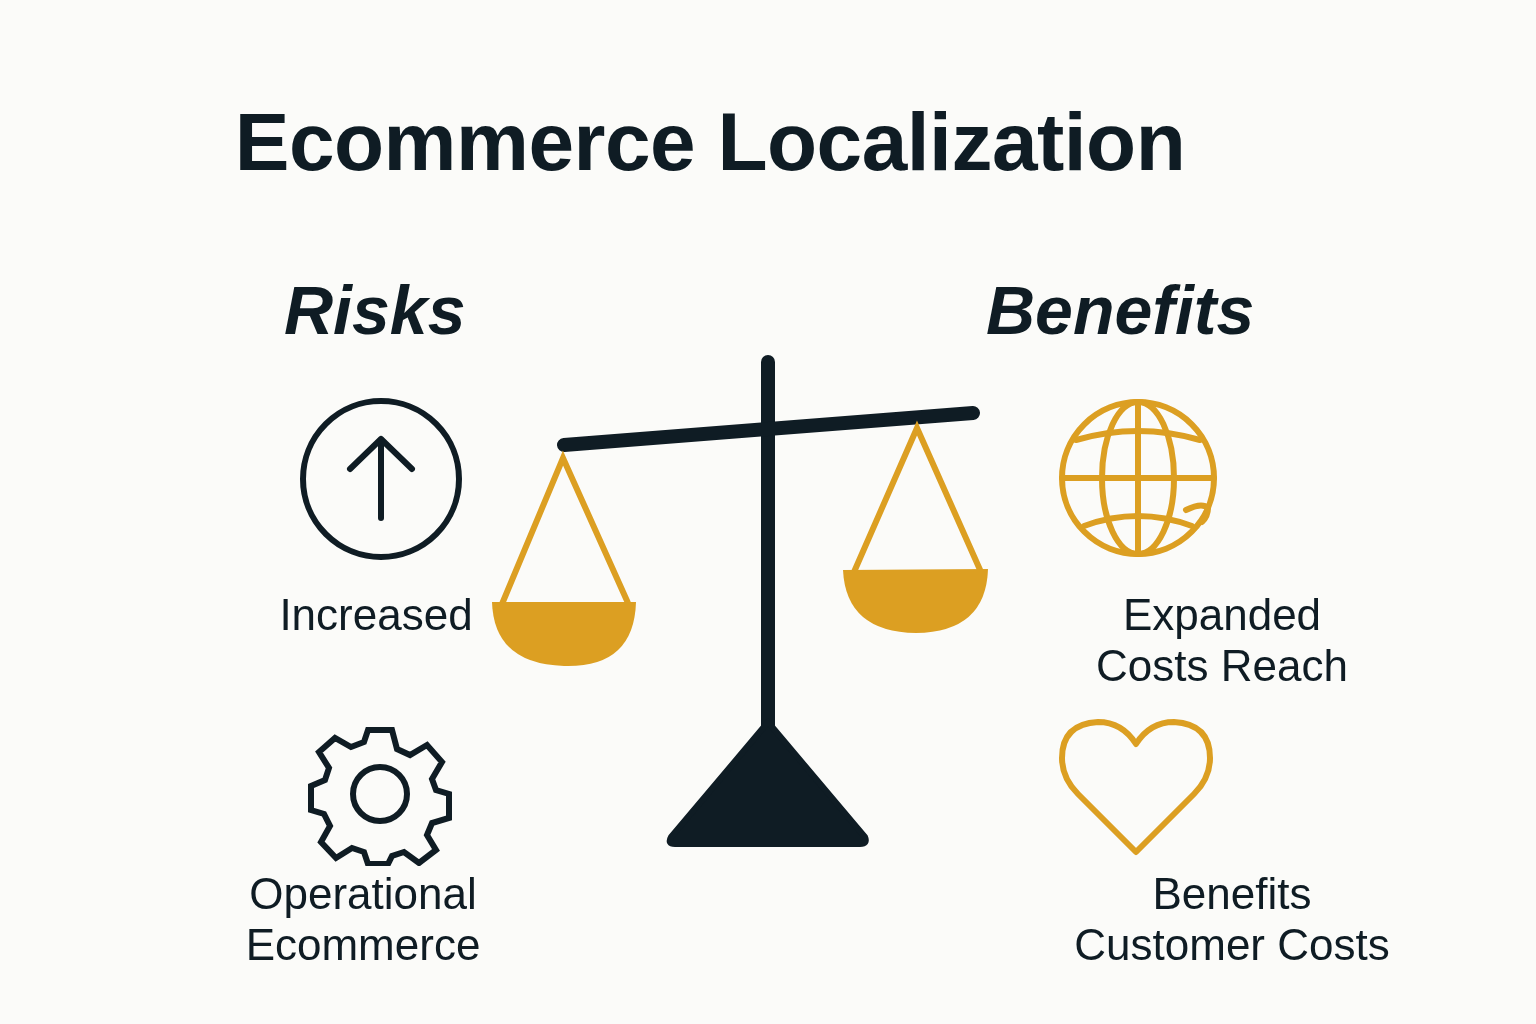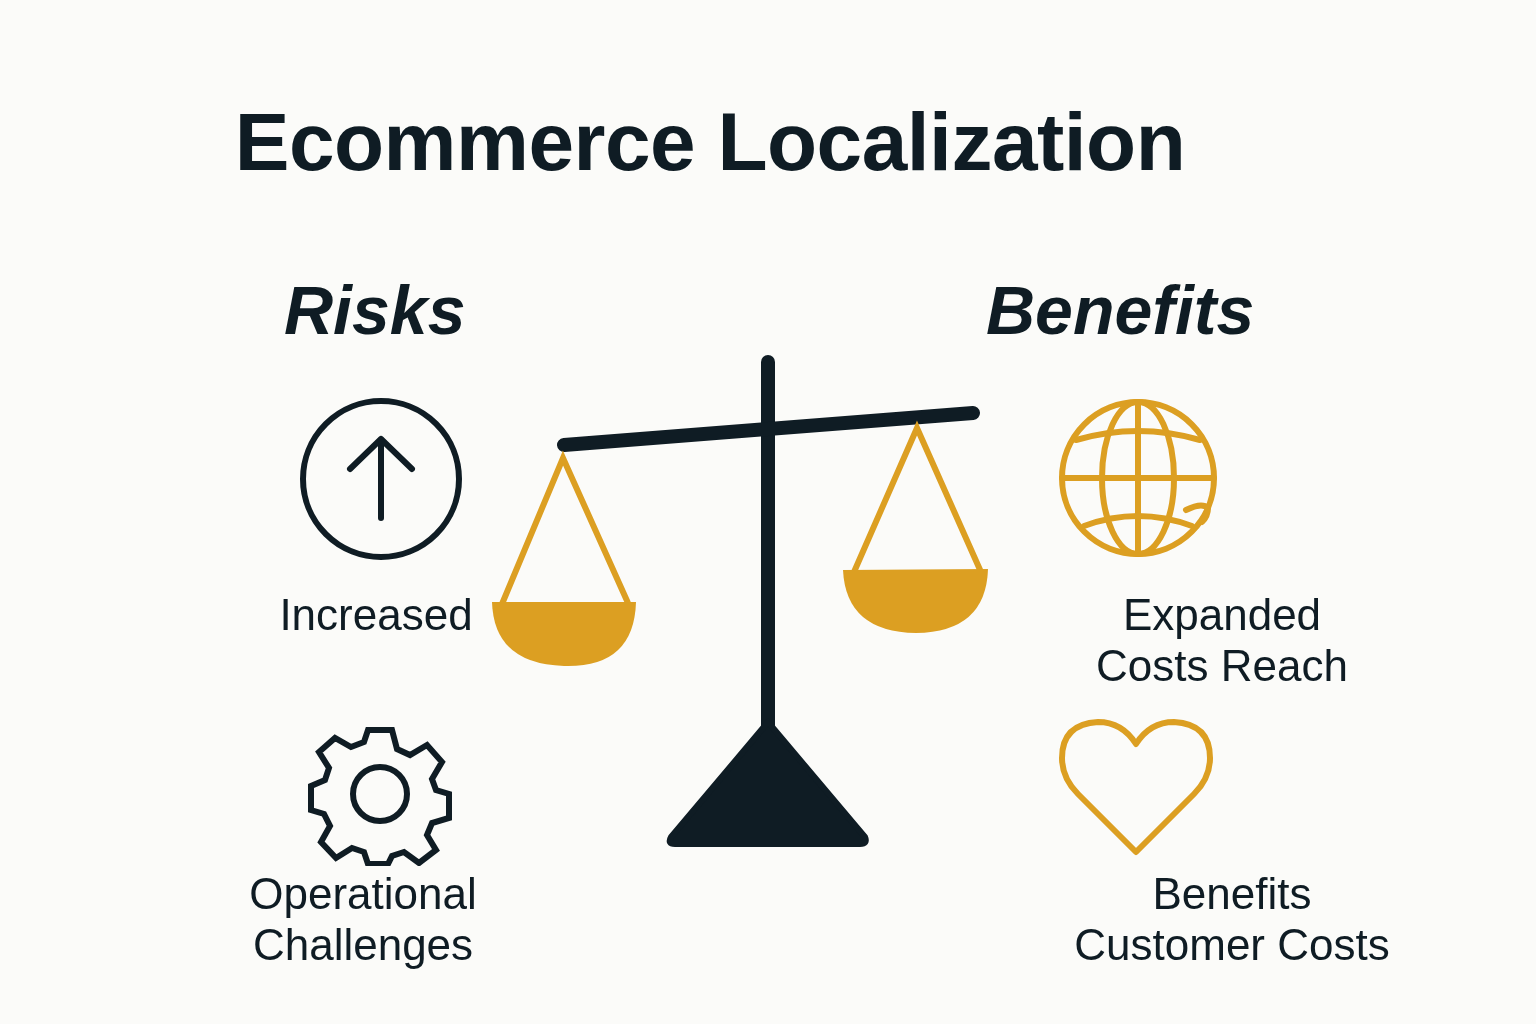--- a/index.html
+++ b/index.html
@@ -77,21 +77,21 @@
   </div>
 </div>
 
 <div>
   <svg class="icon" style="left:308px; top:722px;" width="144" height="144" viewBox="0 0 144 144">
     <path d="M60,8 L84,8 L89,27 L102,33 L119,23 L134,40 L124,57 L128,68 L141,72 L141,96 L124,101 L119,113 L128,128 L111,141 L96,130 L84,134 L80,142 L60,142 L56,130 L44,126 L28,136 L13,120 L22,104 L16,92 L3,88 L3,64 L17,58 L21,46 L11,30 L27,16 L43,25 L56,20 Z" fill="none" stroke="#0f1c24" stroke-width="6" stroke-linejoin="miter"></path>
     <circle cx="72" cy="72" r="27" fill="none" stroke="#0f1c24" stroke-width="6"></circle>
   </svg>
   <div class="label center" style="left:232px; top:868px; width:262px;">
     <span class="line">Operational</span>
-    <span class="line">Challenges</span>
+    <span class="line">Ecommerce</span>
   </div>
 </div>
 
 <svg id="scale" width="580" height="500" viewBox="0 0 580 500">
 
   <line x1="288" y1="12" x2="288" y2="380" stroke="#0f1c24" stroke-width="14" stroke-linecap="round"></line>
 
   <line x1="84" y1="95" x2="493" y2="63" stroke="#0f1c24" stroke-width="14" stroke-linecap="round"></line>
 
   <path d="M288,372 L385,487 Q388,494 380,494 L195,494 Q187,494 191,487 Z" fill="#0f1c24" stroke="#0f1c24" stroke-width="6" stroke-linejoin="round"></path>

